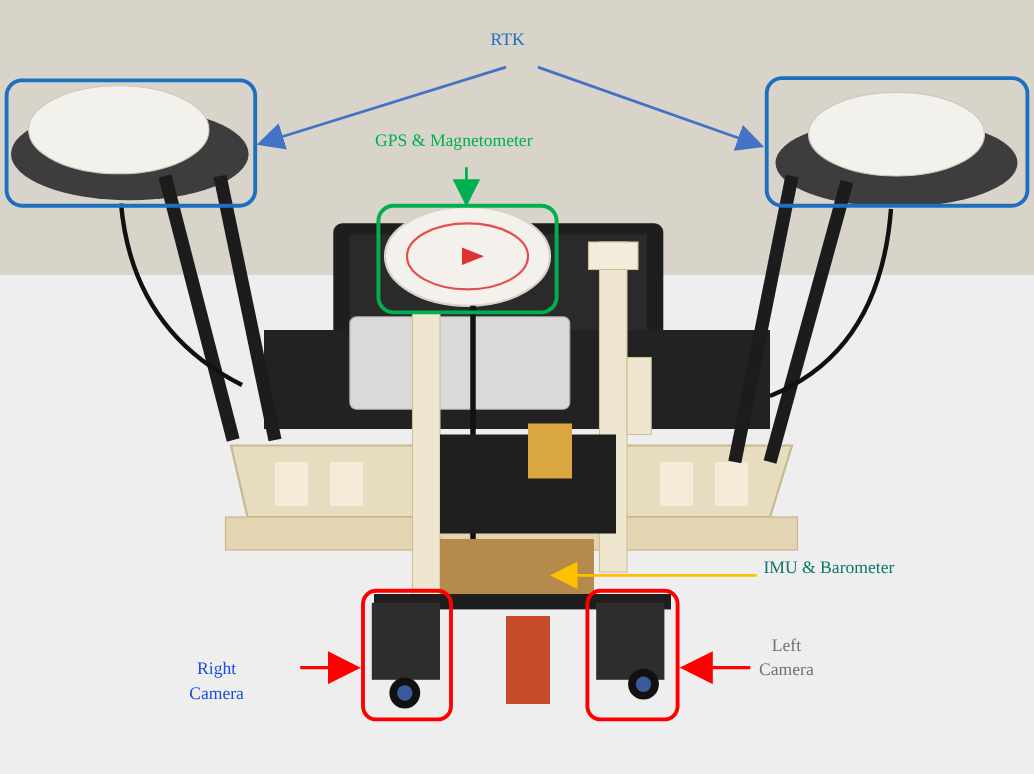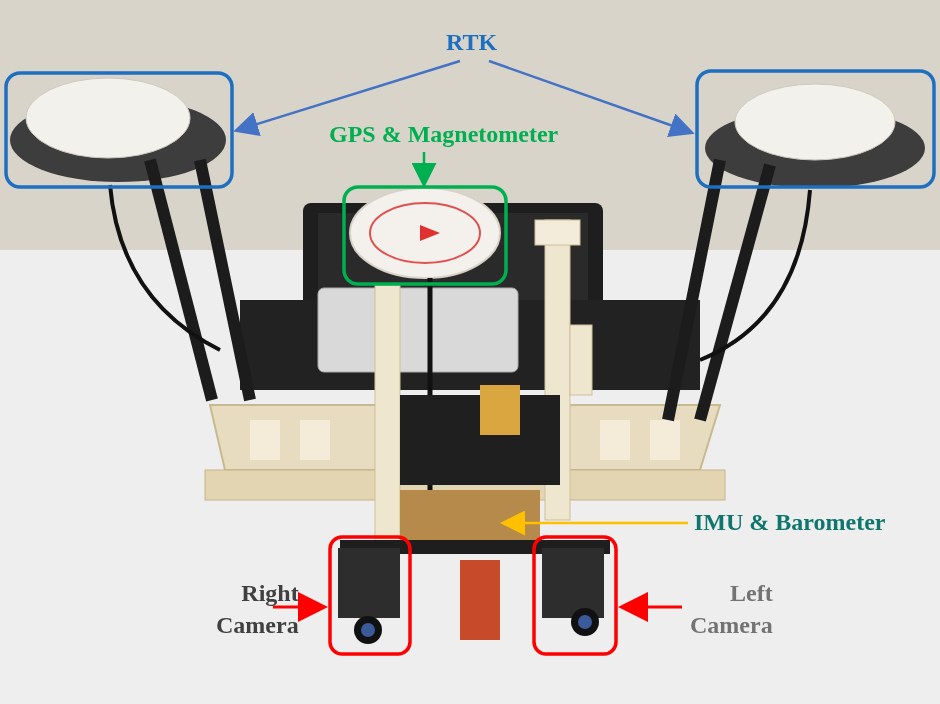--- a/index.html
+++ b/index.html
@@ -1,20 +1,20 @@
 <!DOCTYPE html>
 <html><head>
 <meta charset="utf-8">
 <style>
   html, body { margin: 0; padding: 0; }
   body { width: 940px; height: 704px; overflow: hidden; position: relative;
          background: linear-gradient(180deg, #d9d5cc 0%, #dcdad4 40%, #e8e8e8 60%, #f2f2f2 100%);
          font-family: "Liberation Serif", serif; }
   .photo { position: absolute; left: 0; top: 0; width: 940px; height: 704px; }
-  .label { position: absolute; font-weight: bold; font-size: 24px; line-height: 1.35; text-align: right; white-space: nowrap; }
+  .label { position: absolute; font-weight: normal; font-size: 16px; line-height: 1.35; text-align: center; white-space: nowrap; }
 </style>
 </head>
 <body>
 
 <svg class="photo" viewBox="0 0 940 704" xmlns="http://www.w3.org/2000/svg">
 
   <rect x="0" y="0" width="940" height="250" fill="#d8d4ca"></rect>
   <rect x="0" y="250" width="940" height="454" fill="#eeeeee"></rect>
 
   <g>
@@ -106,22 +106,22 @@
   </defs>
   <line x1="460" y1="61" x2="238" y2="130" stroke="#4472c4" stroke-width="2.5" marker-end="url(#ab)"></line>
   <line x1="489" y1="61" x2="690" y2="132" stroke="#4472c4" stroke-width="2.5" marker-end="url(#ab)"></line>
   <line x1="424" y1="152" x2="424" y2="183" stroke="#00b050" stroke-width="2.5" marker-end="url(#ag)"></line>
   <line x1="688" y1="523" x2="505" y2="523" stroke="#ffc000" stroke-width="2.5" marker-end="url(#ay)"></line>
   <line x1="273" y1="607" x2="322" y2="607" stroke="#ff0000" stroke-width="3" marker-end="url(#ar)"></line>
   <line x1="682" y1="607" x2="624" y2="607" stroke="#ff0000" stroke-width="3" marker-end="url(#ar)"></line>
 </svg>
 
 <div class="label" style="left:446px; top:26px; color:#1f6fc0;">RTK</div>
-<div class="label" style="left:329px; top:118px; color:#00b050;">GPS &amp; Magnetometer</div>
+<div class="label" style="left:341px; top:118px; color:#00b050;">GPS &amp; Magnetometer</div>
 <div class="label" style="left:694px; top:506px; color:#0f766e;">IMU &amp; Barometer</div>
-<div class="label" style="left:172px; top:577px; color:#404040;margin-left:44px;">
+<div class="label" style="left:172px; top:598px; color:#1d4ed8;">
   <div>Right</div>
   <div>Camera</div>
 </div>
 <div class="label" style="left:690px; top:577px; color:#737373;">
   <div>Left</div>
   <div>Camera</div>
 </div>
 
 </body></html>

